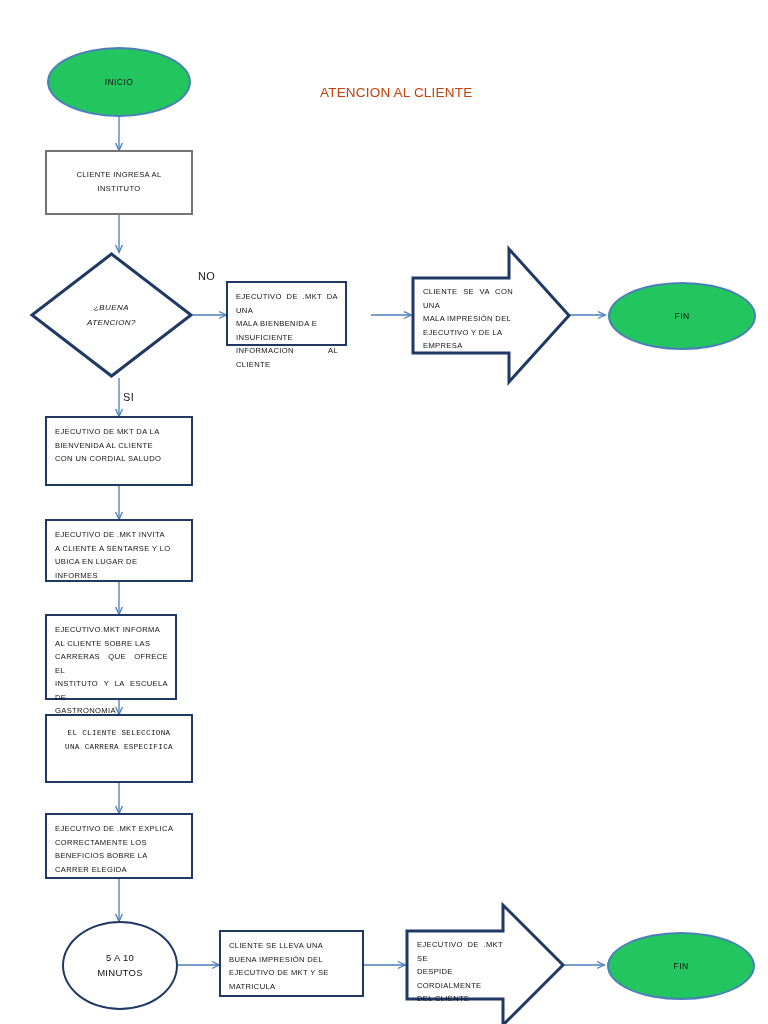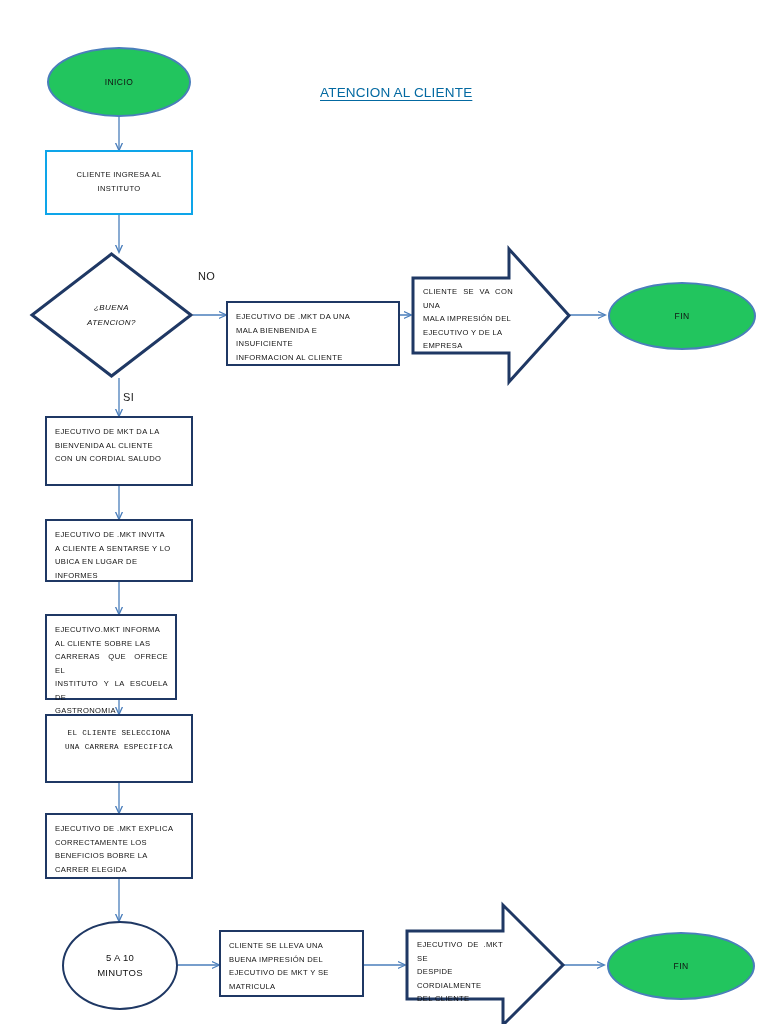--- a/index.html
+++ b/index.html
@@ -10,22 +10,21 @@
   }
   #canvas{position:absolute;left:0;top:0;width:768px;height:1024px;}
 
   .node{position:absolute;box-sizing:border-box;}
 
   
   .title{
     position:absolute;
     font-size:13.5px;
     letter-spacing:.2px;
-    color:#0369a1;
-    text-decoration:underline;
+    color:#c2410c;
     text-underline-offset:3px;
     white-space:nowrap;
   }
 
   
   .ellipse{
     border:2px solid #4A7EBB;
     border-radius:50%;
     display:flex;align-items:center;justify-content:center;
     background:#22c55e;
@@ -37,21 +36,21 @@
     border:2.5px solid #1F3864;
     border-radius:50%;
     display:flex;flex-direction:column;align-items:center;justify-content:center;
     background:#fff;
     line-height:1.55;
   }
   .circle .lbl{font-size:9.5px;letter-spacing:.3px;color:#111;text-align:center;}
 
   
   .box{background:#fff;}
-  .box.light{border:2px solid #0ea5e9;}
+  .box.light{border:2px solid #737373;}
   .box.dark{border:2.5px solid #1F3864;}
   .box .txt{
     position:absolute;left:8px;right:7px;top:7px;
     font-size:7.6px;
     line-height:1.78;
     letter-spacing:.35px;
     color:#111;
   }
   .box .txt.just{text-align:justify;text-align-last:left;}
   .box .txt.ctr{text-align:center;left:4px;right:4px;}
@@ -140,21 +139,21 @@
     </svg>
     <div class="diamond-lbl">
       <div>¿BUENA</div>
       <div>ATENCION?</div>
     </div>
   </div>
 
   <div class="branch" style="left:198px;top:270px;">NO</div>
   <div class="branch" style="left:123px;top:391px;">SI</div>
 
-  <div class="node box dark" style="left:226px;top:281px;width:174px;height:65px;margin-top:20px;">
+  <div class="node box dark" style="left:226px;top:281px;width:121px;height:65px;">
     <div class="txt just">
       <div>EJECUTIVO DE .MKT DA UNA</div>
       <div>MALA BIENBENIDA E</div>
       <div>INSUFICIENTE</div>
       <div>INFORMACION  AL CLIENTE</div>
     </div>
   </div>
 
   <div class="bigarrow" style="left:411px;top:247px;width:160px;height:137px;">
     <svg width="160" height="137" viewBox="0 0 160 137">

